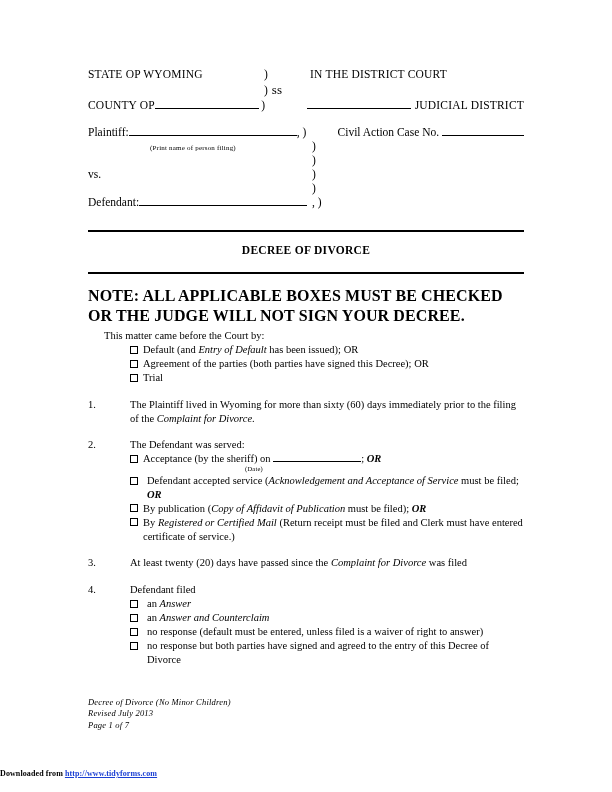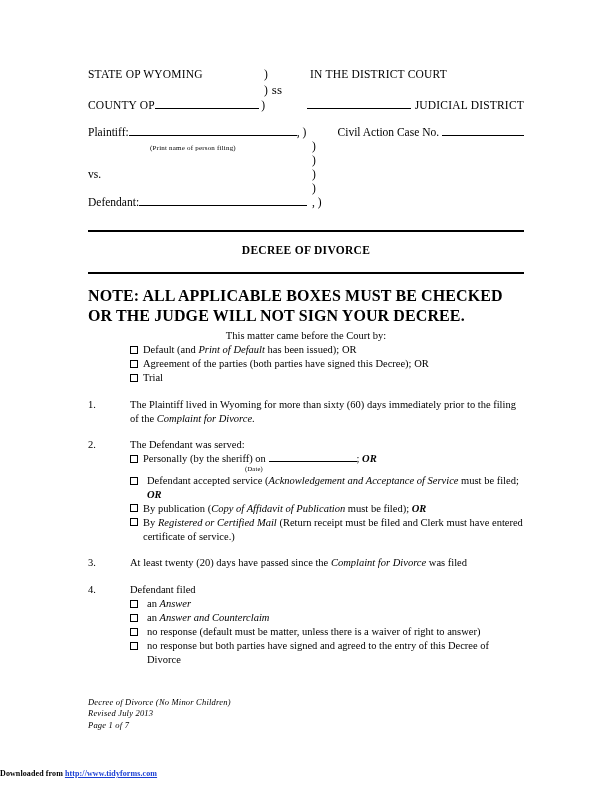--- a/index.html
+++ b/index.html
@@ -145,22 +145,21 @@
   
   .body-block {
     position: absolute;
     left: 88px;
     top: 329px;
     width: 436px;
     font-size: 10.5px;
     line-height: 1.30;
   }
   .lead-line {
-    margin-left: 0;
-    text-align: center;
+    margin-left: 16px;
   }
 
   
   .num-item {
     display: flex;
     align-items: flex-start;
     margin-top: 13px;
   }
   .num {
     width: 42px;
@@ -310,21 +309,21 @@
   <div class="rule-thick rule-bottom"></div>
 
   <div class="note">NOTE:  ALL APPLICABLE BOXES MUST BE CHECKED OR THE JUDGE WILL NOT SIGN YOUR DECREE.</div>
 
   <div class="body-block">
 
     <div class="lead-line">This matter came before the Court by:</div>
 
     <div class="cb-row cb-indent-1">
       <span class="checkbox"></span>
-      <span class="cb-text"><span>Default (and </span><i>Print of Default</i><span> has been issued); OR</span></span>
+      <span class="cb-text"><span>Default (and </span><i>Entry of Default</i><span> has been issued); OR</span></span>
     </div>
 
     <div class="cb-row cb-indent-1">
       <span class="checkbox"></span>
       <span class="cb-text">Agreement of the parties (both parties have signed this Decree); OR</span>
     </div>
 
     <div class="cb-row cb-indent-1">
       <span class="checkbox"></span>
       <span class="cb-text">Trial</span>
@@ -335,21 +334,21 @@
       <div class="num-body"><span>The Plaintiff lived in Wyoming for more than sixty (60) days immediately prior to the filing of the </span><i>Complaint for Divorce</i><span>.</span></div>
     </div>
 
     <div class="num-item">
       <div class="num">2.</div>
       <div class="num-body">The Defendant was served:</div>
     </div>
 
     <div class="cb-row cb-indent-2">
       <span class="checkbox"></span>
-      <span class="cb-text"><span>Personally (by the sheriff) on </span><span class="rule-line r-date"></span><span>; </span><span class="bold-or">OR</span></span>
+      <span class="cb-text"><span>Acceptance (by the sheriff) on </span><span class="rule-line r-date"></span><span>; </span><span class="bold-or">OR</span></span>
     </div>
     <div class="date-sub">(Date)</div>
 
     <div class="cb-row cb-indent-2">
       <span class="checkbox"></span>
       <span class="cb-text wide-gap"><span>Defendant accepted service (</span><i>Acknowledgement and Acceptance of Service</i><span> must be filed; </span><span class="bold-or">OR</span></span>
     </div>
 
     <div class="cb-row cb-indent-2">
       <span class="checkbox"></span>
@@ -376,21 +375,21 @@
       <span class="cb-text wide-gap"><span>an </span><i>Answer</i></span>
     </div>
 
     <div class="cb-row cb-indent-1">
       <span class="checkbox"></span>
       <span class="cb-text wide-gap"><span>an </span><i>Answer and Counterclaim</i></span>
     </div>
 
     <div class="cb-row cb-indent-1">
       <span class="checkbox"></span>
-      <span class="cb-text wide-gap">no response (default must be matter, unless there is a waiver of right to answer)</span>
+      <span class="cb-text wide-gap">no response (default must be entered, unless filed is a waiver of right to answer)</span>
     </div>
 
     <div class="cb-row cb-indent-1">
       <span class="checkbox"></span>
       <span class="cb-text wide-gap">no response but both parties have signed and agreed to the entry of this Decree of Divorce</span>
     </div>
 
   </div>
 
   <div class="footer">

